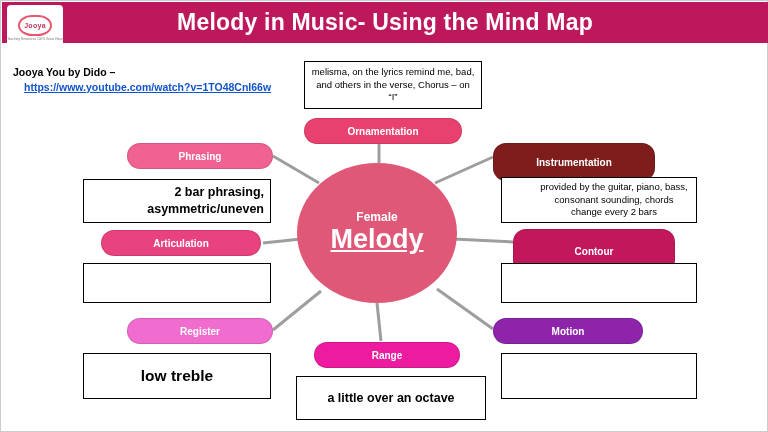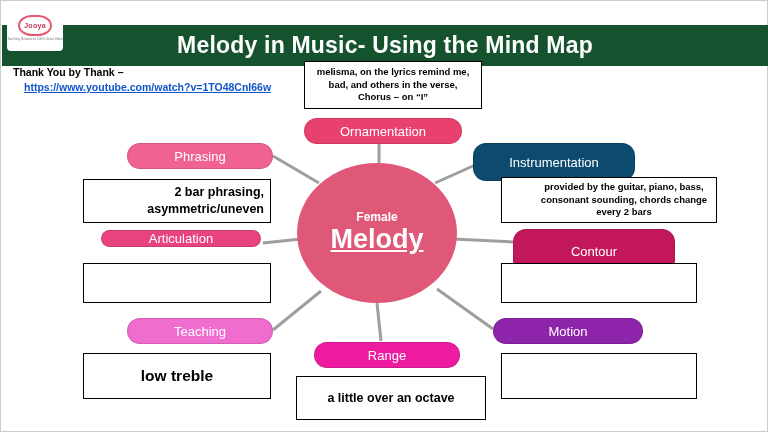--- a/index.html
+++ b/index.html
@@ -13,22 +13,22 @@
   .page{
     position:absolute;inset:0;
     border:1px solid #cccccc;
     box-sizing:border-box;
     background:#ffffff;
   }
 
   
   .header{
     position:absolute;left:1px;top:1px;width:766px;height:41px;
-    background:#14532d;
-    display:flex;align-items:center;justify-content:center;margin-top:23px;
+    background:#be185d;
+    display:flex;align-items:center;justify-content:center;
   }
   .header-title{
     color:#ffffff;
     font-size:23px;
     font-weight:bold;
     letter-spacing:.2px;
     text-align:center;
   }
   .logo{
     position:absolute;left:6px;top:4px;width:56px;height:46px;
@@ -77,61 +77,61 @@
   }
   .center-l1{font-size:12px;font-weight:bold;line-height:1.12;}
   .center-l2{font-size:20px;font-weight:bold;line-height:1.12;}
   .center-l3{font-size:27px;font-weight:bold;line-height:1.1;margin-top:1px;text-decoration:underline;}
 
   
   .pill{
     position:absolute;
     border-radius:13px;
     color:#ffffff;
-    font-weight:normal;
-    font-size:13px;
+    font-weight:bold;
+    font-size:10px;
     display:flex;align-items:center;justify-content:center;
     text-align:right;
     box-sizing:border-box;
     border:1px solid rgba(0,0,0,.12);
   }
 
   
   .box{
     position:absolute;
     background:#ffffff;
     border:1.5px solid #000000;
     box-sizing:border-box;
     display:flex;align-items:center;justify-content:center;
     text-align:center;
     padding:2px 6px;
     color:#000;
   }
-  .box.small{font-size:9.5px;font-weight:bold;line-height:1.3;}
+  .box.small{font-size:9.5px;font-weight:normal;line-height:1.3;}
   .box.mid{font-size:12.5px;font-weight:bold;line-height:1.35;}
   .box.big{font-size:15.5px;font-weight:bold;line-height:1.3;}
 </style>
 </head>
 <body>
 
 <div class="page">
 
   <div class="header">
     <div class="header-title">Melody in Music- Using the Mind Map</div>
   </div>
   <div class="logo">
     <div class="logo-mark">
       <span class="logo-word">Jooya</span>
     </div>
     <div class="logo-sub">Teaching Resources
 100% Great Value</div>
   </div>
 
   <div class="credit">
-    <span>Thank You by Thank –</span>
+    <span>Jooya You by Dido –</span>
     <a class="url" href="#">https://www.youtube.com/watch?v=1TO48CnI66w</a>
   </div>
 
   <svg class="lines" viewBox="0 0 768 432">
     <g stroke="#9e9e9e" stroke-width="3" fill="none">
       <line x1="272" y1="155" x2="318" y2="182"></line>
       <line x1="262" y1="242" x2="300" y2="238"></line>
       <line x1="272" y1="329" x2="320" y2="290"></line>
       <line x1="376" y1="302" x2="380" y2="340"></line>
       <line x1="434" y1="182" x2="492" y2="156"></line>
@@ -153,43 +153,43 @@
     <span>melisma, on the lyrics remind me, bad, and others in the verse, Chorus – on “I”</span>
   </div>
 
   <div class="pill" style="left:126px;top:142px;width:146px;height:26px;background:#f06292;">
     <span>Phrasing</span>
   </div>
   <div class="box mid" style="left:82px;top:178px;width:188px;height:44px;text-align:right;">
     <span>2 bar phrasing, asymmetric/uneven</span>
   </div>
 
-  <div class="pill" style="left:472px;top:142px;width:162px;height:38px;background:#0c4a6e;">
+  <div class="pill" style="left:492px;top:142px;width:162px;height:38px;background:#7f1d1d;">
     <span>Instrumentation</span>
   </div>
-  <div class="box small" style="left:500px;top:176px;width:216px;height:46px;padding-left:36px;">
+  <div class="box small" style="left:500px;top:176px;width:196px;height:46px;padding-left:36px;">
     <span>provided by the guitar, piano, bass, consonant sounding, chords change every 2 bars</span>
   </div>
 
-  <div class="pill" style="left:100px;top:229px;width:160px;height:17px;background:#e8437e;">
+  <div class="pill" style="left:100px;top:229px;width:160px;height:26px;background:#e8437e;">
     <span>Articulation</span>
   </div>
   <div class="box mid" style="left:82px;top:262px;width:188px;height:40px;">
     <span></span>
   </div>
 
   <div class="pill" style="left:512px;top:228px;width:162px;height:44px;background:#c2185b;">
     <span>Contour</span>
   </div>
   <div class="box mid" style="left:500px;top:262px;width:196px;height:40px;">
     <span></span>
   </div>
 
   <div class="pill" style="left:126px;top:317px;width:146px;height:26px;background:#f06ccf;">
-    <span>Teaching</span>
+    <span>Register</span>
   </div>
   <div class="box big" style="left:82px;top:352px;width:188px;height:46px;text-align:right;">
     <span>low treble</span>
   </div>
 
   <div class="pill" style="left:492px;top:317px;width:150px;height:26px;background:#8e24aa;">
     <span>Motion</span>
   </div>
   <div class="box mid" style="left:500px;top:352px;width:196px;height:46px;">
     <span></span>

